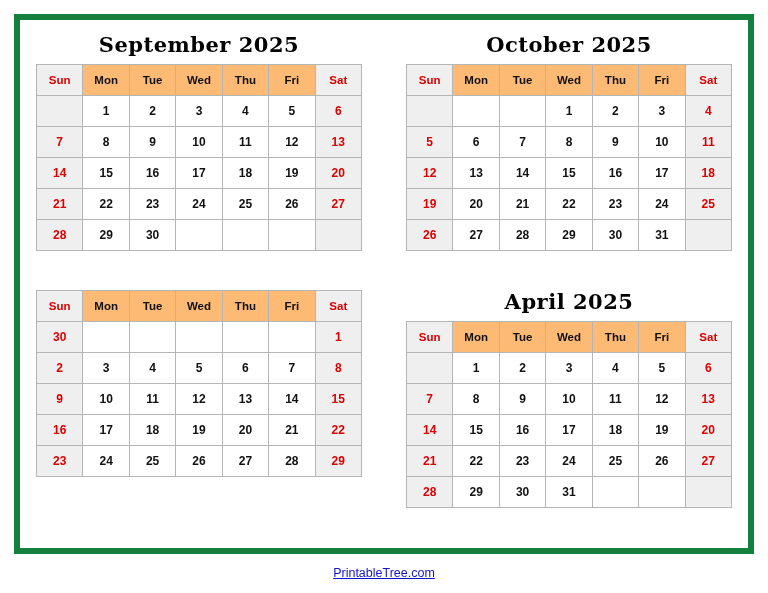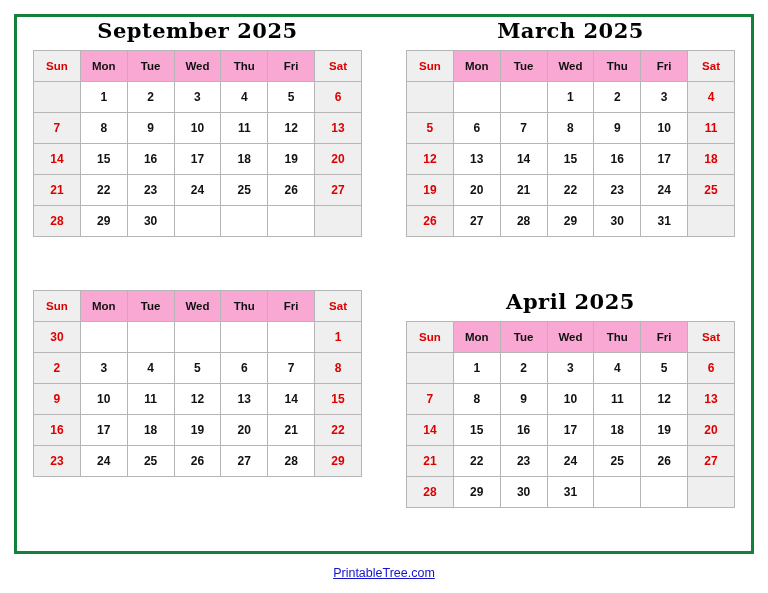--- a/index.html
+++ b/index.html
@@ -15,25 +15,25 @@
     overflow: hidden;
   }
   .page {
     width: 768px;
     height: 593px;
     box-sizing: border-box;
     padding: 14px 14px 0 14px;
     position: relative;
   }
   .frame {
-    border: 3px solid #15803d;
+    border: 6px solid #15803d;
     box-sizing: border-box;
     width: 740px;
     height: 540px;
-    padding: 2px 16px;
+    padding: 13px 16px;
     position: relative;
   }
   .grid {
     display: grid;
     grid-template-columns: 1fr 1fr;
     grid-template-rows: 1fr 1fr;
     column-gap: 44px;
     row-gap: 12px;
     width: 100%;
     height: 100%;
@@ -62,21 +62,21 @@
     border: 1px solid #b5b5b5;
     height: 30px;
     text-align: center;
     vertical-align: middle;
     font-size: 12px;
     font-weight: bold;
     color: #111;
     padding: 0;
   }
   table.cal th {
-    background: #f9a8d4;
+    background: #fdba74;
     font-size: 11.5px;
   }
   table.cal th.weekend, table.cal td.weekend {
     color: #dd0000;
     background: #efefef;
   }
   table.cal td.empty {
     background: #ffffff;
   }
   table.cal td.weekend.empty {
@@ -156,21 +156,21 @@
                 <td class="">30</td>
                 <td class="empty"></td>
                 <td class="empty"></td>
                 <td class="empty"></td>
                 <td class="weekend empty"></td>
               </tr>
             </tbody>
           </table>
         </div>
         <div class="month">
-          <div class="month-title">March 2025</div>
+          <div class="month-title">October 2025</div>
           <table class="cal">
             <thead>
               <tr>
                 <th class="weekend">Sun</th>
                 <th>Mon</th>
                 <th>Tue</th>
                 <th>Wed</th>
                 <th>Thu</th>
                 <th>Fri</th>
                 <th class="weekend">Sat</th>

